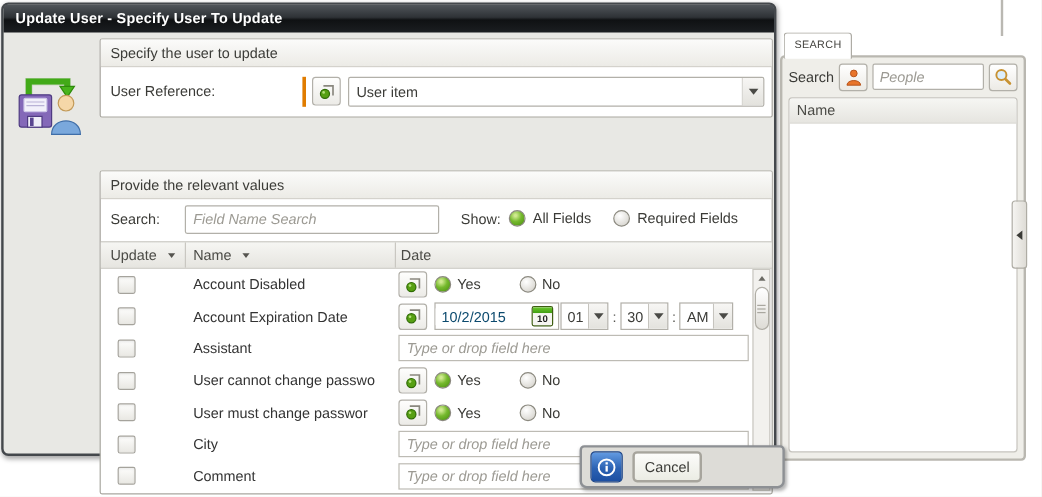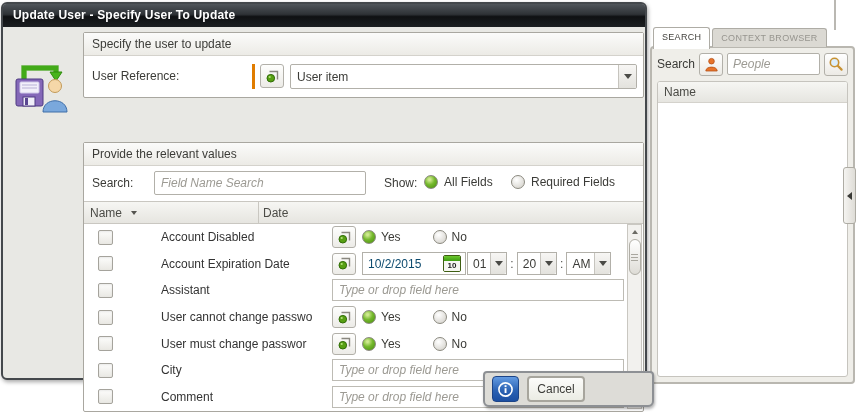--- a/index.html
+++ b/index.html
@@ -183,20 +183,24 @@
         <span class="radio sel"></span>
         <span>All Fields</span>
       </span>
       <span class="radio-opt opt-req">
         <span class="radio"></span>
         <span>Required Fields</span>
       </span>
     </div>
 
     <div class="tbl-head">
+      <div class="th th-update">
+        <span>Update</span>
+        <span class="sort-arrow"></span>
+      </div>
       <div class="th th-name">
         <span>Name</span>
         <span class="sort-arrow"></span>
       </div>
       <div class="th th-value">
         <span>Date</span>
       </div>
     </div>
 
     <div class="rows">
@@ -245,21 +249,21 @@
             </span>
           </span>
           <span class="time-sel">
             <span class="t-val">01</span>
             <span class="dd-btn">
                 <span class="tri-down"></span>
               </span>
           </span>
           <span class="colon">:</span>
           <span class="time-sel">
-            <span class="t-val">20</span>
+            <span class="t-val">30</span>
             <span class="dd-btn">
                 <span class="tri-down"></span>
               </span>
           </span>
           <span class="colon">:</span>
           <span class="time-sel">
             <span class="t-val">AM</span>
             <span class="dd-btn">
                 <span class="tri-down"></span>
               </span>
@@ -368,21 +372,20 @@
       <rect x="7.6" y="7.2" width="1.9" height="4.8" fill="#ffffff"></rect>
       <rect x="7.6" y="4.2" width="1.9" height="1.9" fill="#ffffff"></rect>
     </svg>
   </span>
   <span class="btn cancel-btn">Cancel</span>
 </div>
 
 <div class="side-panel">
   <div class="tab-row">
     <span class="tab active">SEARCH</span>
-    <span class="tab inactive">CONTEXT BROWSER</span>
   </div>
   <div class="panel-body">
     <div class="sp-search-row">
       <span>Search</span>
       <span class="icon-btn">
         <svg width="15" height="15" viewBox="0 0 15 15">
           <circle cx="7.5" cy="4.2" r="2.8" fill="#e8742a" stroke="#b4511a" stroke-width="0.8"></circle>
           <path d="M1.8 14 C1.8 8.8 13.2 8.8 13.2 14 Z" fill="#e8742a" stroke="#b4511a" stroke-width="0.8"></path>
         </svg>
       </span>

